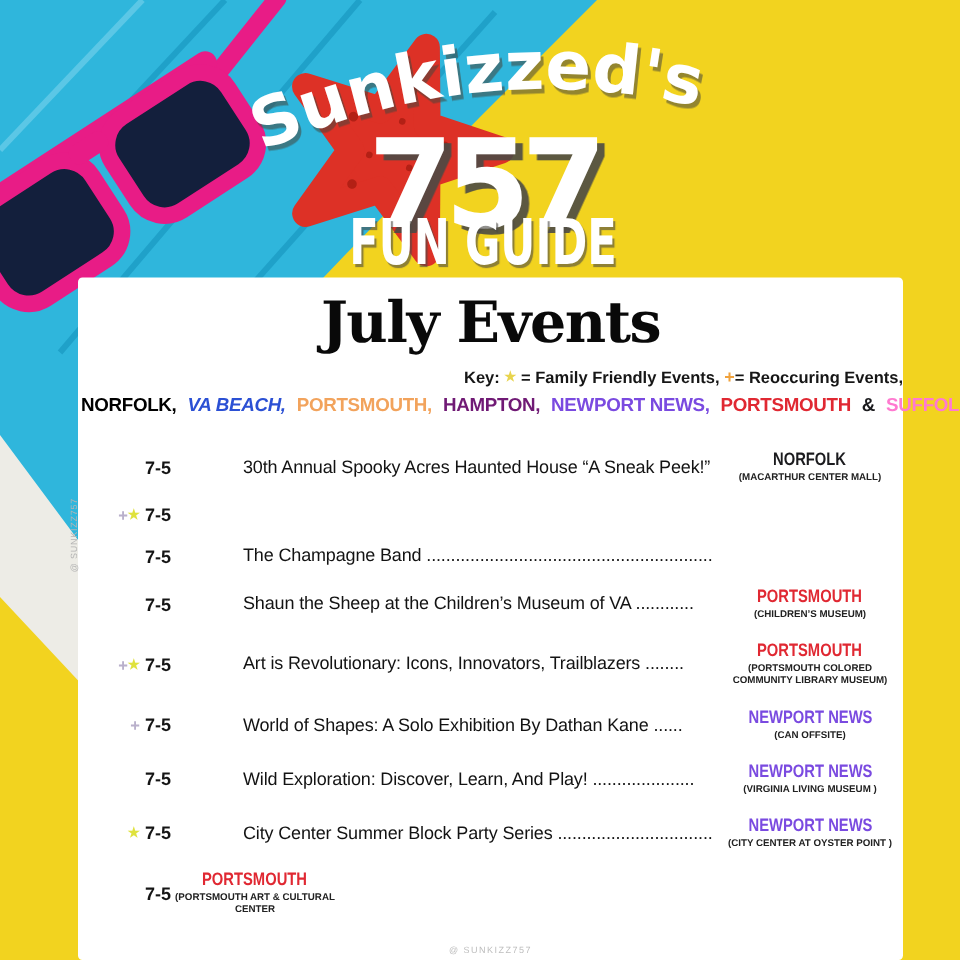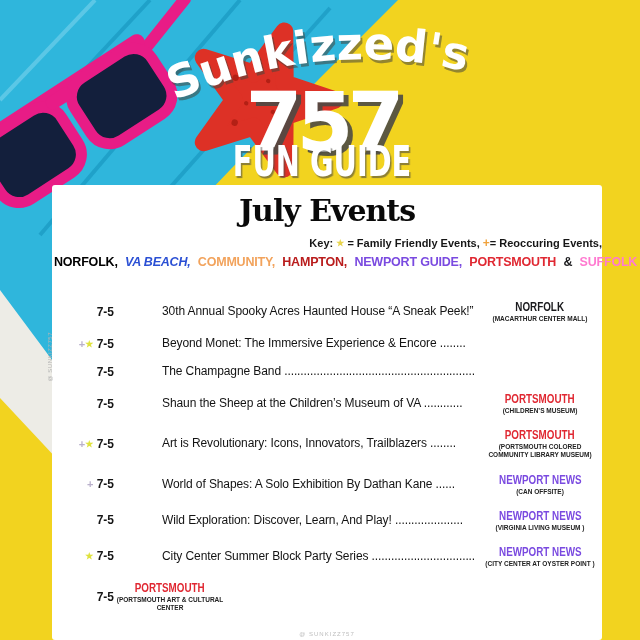--- a/index.html
+++ b/index.html
@@ -5,21 +5,21 @@
   html,body{margin:0;padding:0;background:#222;}
   .stage{position:relative;width:640px;height:640px;overflow:hidden;
          font-family:"Liberation Sans",sans-serif;background:#f2d31f;}
   .bg{position:absolute;left:0;top:0;}
 
   
   .card{position:absolute;left:52px;top:185px;width:550px;height:455px;
         background:#ffffff;border-radius:3px;}
   .card-title{margin:10px 0 0 0;text-align:center;
         font-family:"DejaVu Serif",serif;font-weight:bold;
-        font-size:30px;line-height:1.05;color:#090909;letter-spacing:-1px;}
+        font-size:38px;line-height:1.05;color:#090909;letter-spacing:-1px;}
   .keyline{margin-top:9px;text-align:right;font-size:11px;font-weight:bold;color:#161616;}
   .keyline .k-star{color:#e8d44d;font-size:9px;vertical-align:1px;}
   .keyline .k-plus{color:#f0a23c;font-size:12px;}
   .cities{margin-top:5px;text-align:center;font-size:12.5px;font-weight:bold;
           letter-spacing:-0.2px;color:#161616;white-space:nowrap;}
   .cities span{margin:0 2px;}
 
   .rows{position:absolute;left:16px;right:6px;top:113px;}
   .row{display:flex;align-items:center;margin-bottom:11px;}
   .datecell{width:46px;flex:0 0 46px;text-align:right;font-weight:bold;
@@ -99,42 +99,41 @@
     <div class="keyline">
       <span>Key:</span>
       <span class="k-star">★</span>
       <span>= Family Friendly Events,</span>
       <span class="k-plus">+</span><span>= Reoccuring Events,</span>
     </div>
 
     <div class="cities">
       <span style="color: #000000;">NORFOLK,</span>
       <span style="color: rgb(43, 80, 212); font-style: italic;">VA BEACH,</span>
-      <span style="color: rgb(242, 163, 92);">COMMUNITY,</span>
-      <span style="color: #b91c1c;">HAMPTON,</span>
-      <span style="color: rgb(122, 74, 224);">NEWPORT GUIDE,</span>
+      <span style="color: rgb(242, 163, 92);">PORTSMOUTH,</span>
+      <span style="color: #701a75;">HAMPTON,</span>
+      <span style="color: rgb(122, 74, 224);">NEWPORT NEWS,</span>
       <span style="color: rgb(224, 40, 50);">PORTSMOUTH</span>
       <span style="color: rgb(27, 27, 30);">&amp;</span>
       <span style="color: rgb(255, 122, 208);">SUFFOLK</span>
     </div>
 
     <div class="rows">
 
       <div class="row">
         <span class="datecell"><span class="mk-plus"></span><span class="mk-star"></span> <span>7-5</span></span>
         <span class="evtitle">30th Annual Spooky Acres Haunted House “A Sneak Peek!”</span>
         <span class="loc">
           <span class="city" style="color: rgb(27, 27, 30);">NORFOLK</span>
           <span class="venue">(MACARTHUR CENTER MALL)</span>
         </span>
       </div>
 
       <div class="row">
         <span class="datecell"><span class="mk-plus">+</span><span class="mk-star">★</span> <span>7-5</span></span>
-        <span class="evtitle">Beyond Monet: The Immersive Experience &amp; Encore ........</span>
       </div>
 
       <div class="row">
         <span class="datecell"><span class="mk-plus"></span><span class="mk-star"></span> <span>7-5</span></span>
         <span class="evtitle">The Champagne Band ...........................................................</span>
       </div>
 
       <div class="row">
         <span class="datecell"><span class="mk-plus"></span><span class="mk-star"></span> <span>7-5</span></span>
         <span class="evtitle">Shaun the Sheep at the Children’s Museum of VA ............</span>

